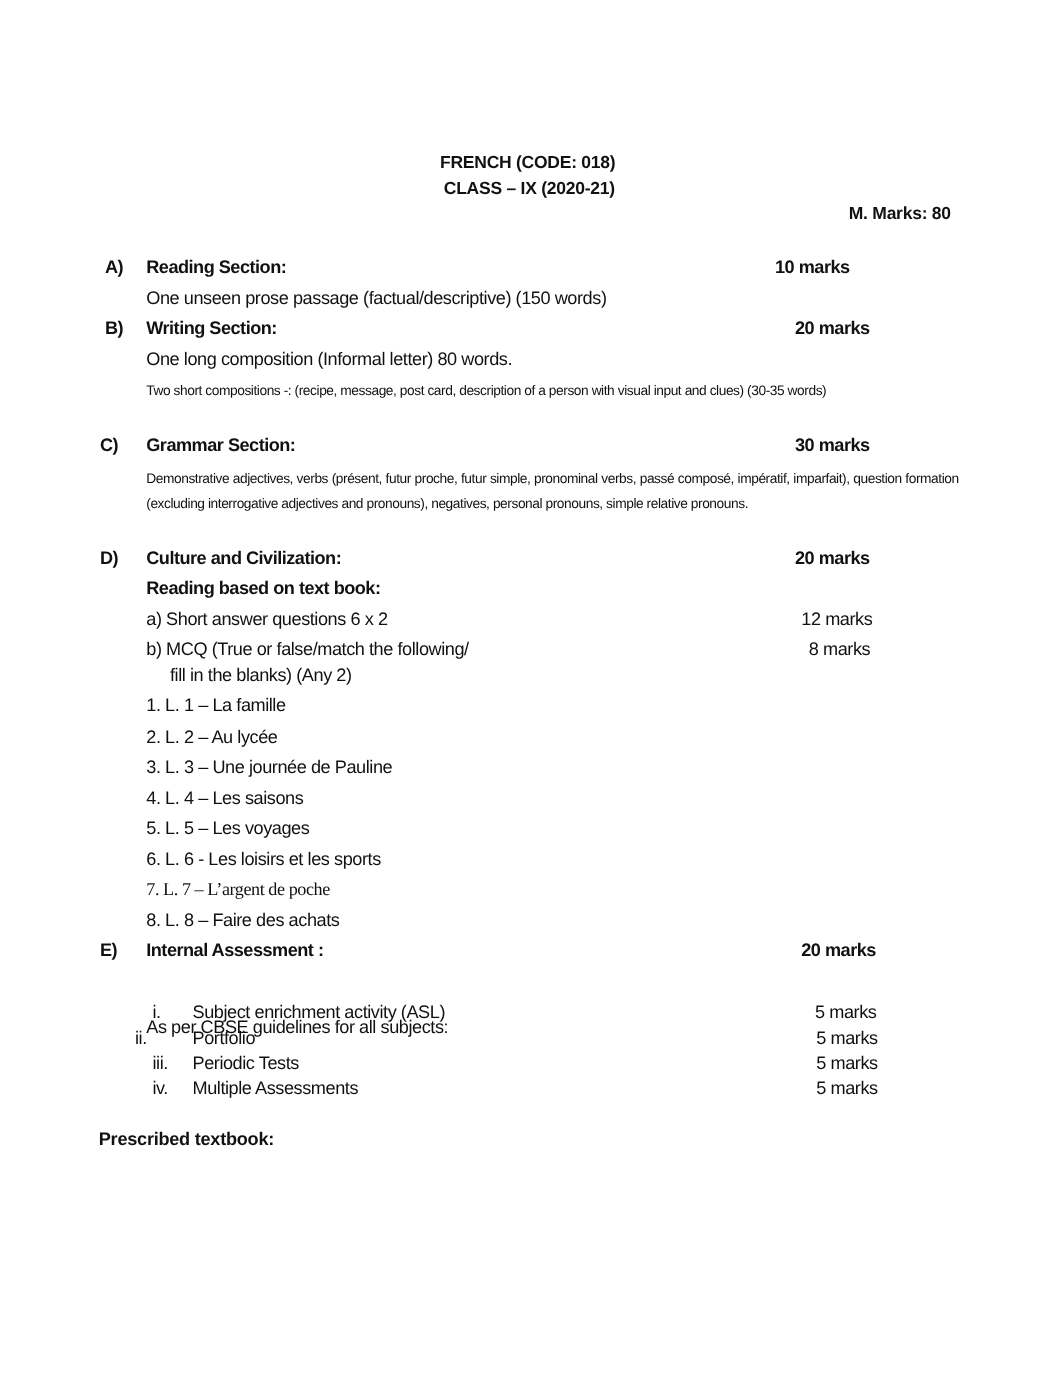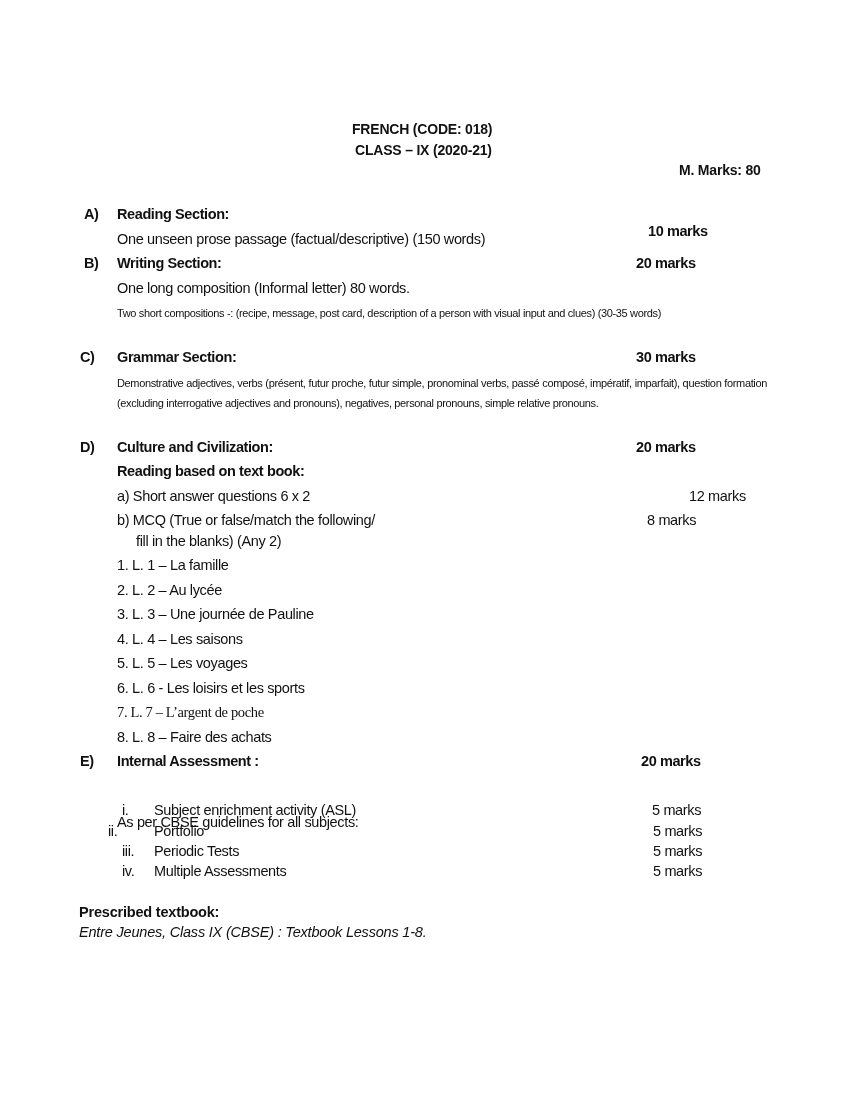--- a/index.html
+++ b/index.html
@@ -25,21 +25,21 @@
 
 <div class="page">
 
   <div class="abs title" style="left:352px; top:121px;">FRENCH (CODE: 018)</div>
   <div class="abs title" style="left:355px; top:142px;">CLASS – IX (2020-21)</div>
   <div class="abs title" style="left:679px; top:162px;">M. Marks: 80</div>
 
   <div>
     <div class="abs hdr" style="left:84px; top:206px;">A)</div>
     <div class="abs hdr" style="left:117px; top:206px;">Reading Section:</div>
-    <div class="abs hdr" style="left:648px; top:206px;margin-top:17px;">10 marks</div>
+    <div class="abs hdr" style="left:620px; top:206px;">10 marks</div>
     <div class="abs txt" style="left:117px; top:231px;">One unseen prose passage (factual/descriptive) (150 words)</div>
   </div>
 
   <div>
     <div class="abs hdr" style="left:84px; top:255px;">B)</div>
     <div class="abs hdr" style="left:117px; top:255px;">Writing Section:</div>
     <div class="abs hdr" style="left:636px; top:255px;">20 marks</div>
     <div class="abs txt" style="left:117px; top:280px;">One long composition (Informal letter) 80 words.</div>
     <div class="just" style="top:303px;">Two short compositions -: (recipe, message, post card, description of a person with visual input and clues) (30-35 words)</div>
   </div>
@@ -51,21 +51,21 @@
     <div class="just" style="top:373px;">Demonstrative adjectives, verbs (présent, futur proche, futur simple, pronominal verbs, passé composé, impératif, imparfait), question formation (excluding interrogative adjectives and pronouns), negatives, personal pronouns, simple relative pronouns.</div>
   </div>
 
   <div>
     <div class="abs hdr" style="left:80px; top:439px;">D)</div>
     <div class="abs hdr" style="left:117px; top:439px;">Culture and Civilization:</div>
     <div class="abs hdr" style="left:636px; top:439px;">20 marks</div>
     <div class="abs hdr" style="left:117px; top:463px;">Reading based on text book:</div>
 
     <div class="abs txt" style="left:117px; top:488px;">a) Short answer questions 6 x 2</div>
-    <div class="abs txt" style="left:641px; top:488px;margin-left:48px;">12 marks</div>
+    <div class="abs txt" style="left:641px; top:488px;">12 marks</div>
     <div class="abs txt" style="left:117px; top:512px;">b) MCQ (True or false/match the following/</div>
     <div class="abs txt" style="left:136px; top:533px;">fill in the blanks) (Any 2)</div>
     <div class="abs txt" style="left:647px; top:512px;">8 marks</div>
 
     <div class="abs txt" style="left:117px; top:557px;">1. L. 1 – La famille</div>
     <div class="abs txt" style="left:117px; top:582px;">2. L. 2 – Au lycée</div>
     <div class="abs txt" style="left:117px; top:606px;">3. L. 3 – Une journée de Pauline</div>
     <div class="abs txt" style="left:117px; top:631px;">4. L. 4 – Les saisons</div>
     <div class="abs txt" style="left:117px; top:655px;">5. L. 5 – Les voyages</div>
     <div class="abs txt" style="left:117px; top:680px;">6. L. 6 - Les loisirs et les sports</div>
@@ -90,15 +90,14 @@
     <div class="abs txt" style="left:122px; top:843px;">iii.</div>
     <div class="abs txt" style="left:154px; top:843px;">Periodic Tests</div>
     <div class="abs txt" style="left:653px; top:843px;">5 marks</div>
 
     <div class="abs txt" style="left:122px; top:863px;">iv.</div>
     <div class="abs txt" style="left:154px; top:863px;">Multiple Assessments</div>
     <div class="abs txt" style="left:653px; top:863px;">5 marks</div>
   </div>
 
   <div class="abs bold" style="left:79px; top:904px; font-size:14.5px; letter-spacing:-0.2px;">Prescribed textbook:</div>
-  <div class="abs italic" style="left:79px; top:924px; font-size:14.5px; letter-spacing:-0.2px;">Entre Jeunes, Class IX (CBSE)  : Textbook Lessons 1-8.</div>
 
 </div>
 
 </body></html>

